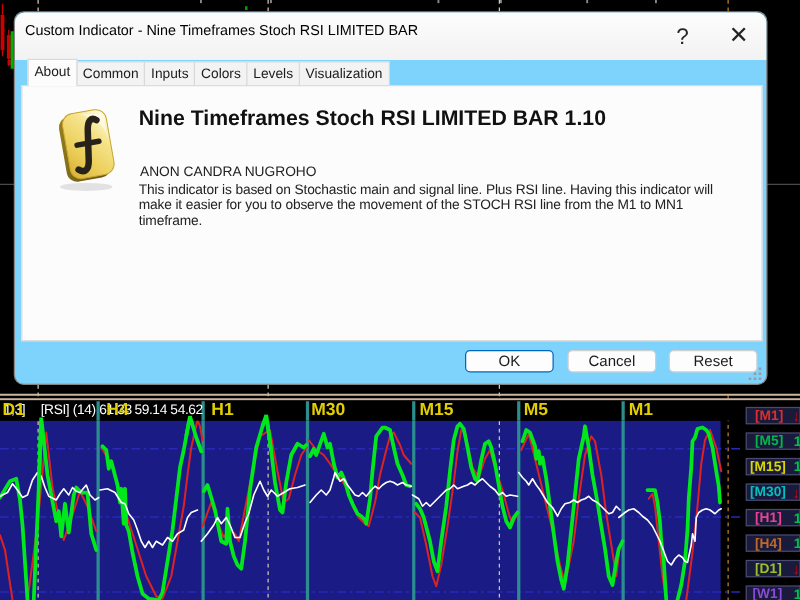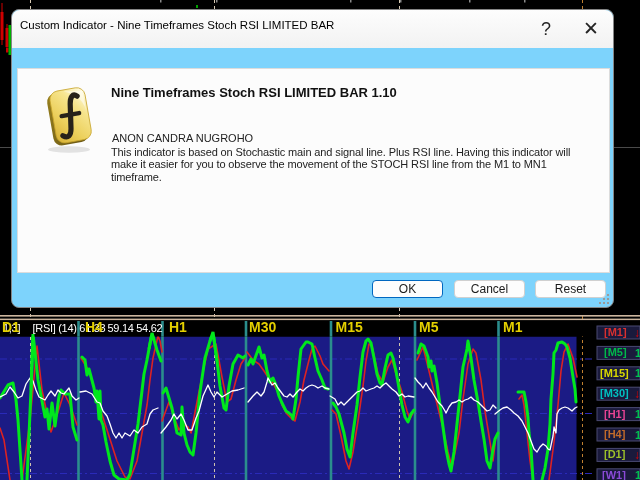--- a/index.html
+++ b/index.html
@@ -19,21 +19,21 @@
   
   #tabs{position:absolute;left:10px;top:37px;height:22px;display:flex;align-items:flex-end;}
   .tab{box-sizing:border-box;height:20px;padding:0 4.5px;font-size:11px;color:#1b1b1b;
        background:#f3f3f3;border:1px solid #d9d9d9;border-left:none;line-height:19px;}
   .tab.first{border-left:1px solid #d9d9d9;}
   .tab.active{height:22px;background:#fcfcfc;border-left:1px solid #d9d9d9;line-height:21px;
        border-bottom:none;position:relative;z-index:3;}
   #pane{position:absolute;left:5px;top:58px;width:593px;height:205px;background:#fcfcfc;
        border:1px solid #dcdcdc;box-sizing:border-box;z-index:1;}
   #icon{position:absolute;left:31px;top:75px;z-index:4;}
-  #btitle{position:absolute;left:99px;top:75px;font-size:13px;font-weight:bold;color:#111;z-index:4;white-space:nowrap;}
+  #btitle{position:absolute;left:99px;top:75px;font-size:17px;font-weight:bold;color:#111;z-index:4;white-space:nowrap;}
   #bauthor{position:absolute;left:100px;top:101px;font-size:11px;color:#222;z-index:4;white-space:nowrap;margin-top:21px;}
   #bdesc{position:absolute;left:99px;top:120px;font-size:11px;letter-spacing:-0.12px;color:#222;line-height:12.3px;z-index:4;white-space:nowrap;margin-top:16px;}
   
   .btn{position:absolute;top:270px;width:71px;height:18px;background:#fdfdfd;
        border:1px solid #d0d0d0;border-radius:4px;font-size:12px;color:#1b1b1b;
        text-align:center;line-height:16px;box-sizing:border-box;}
   #ok{left:360px;border:1.5px solid #0067c0;}
   #cancel{left:442px;}
   #reset{left:523px;}
   #grip{position:absolute;right:3px;bottom:2px;width:12px;height:12px;}
@@ -209,20 +209,28 @@
       <text x="602" y="478.8" fill="#8a4ad8">[W1]</text>
       <text x="635" y="479" fill="#00c050">1</text>
     </g>
   </g>
 </svg>
 <div id="dlg">
   <div id="titlebar"></div>
   <div id="title">Custom Indicator - Nine Timeframes Stoch RSI LIMITED BAR</div>
   <div class="cap" id="helpbtn">?</div>
   <div class="cap" id="closebtn">✕</div>
+  <div id="tabs">
+    <div class="tab first active">About</div>
+    <div class="tab">Common</div>
+    <div class="tab">Inputs</div>
+    <div class="tab">Colors</div>
+    <div class="tab">Levels</div>
+    <div class="tab">Visualization</div>
+  </div>
   <div id="pane"></div>
   <svg id="icon" width="56" height="70" viewBox="0 0 56 70">
     <defs>
       <linearGradient id="gold" x1="0.9" y1="0.05" x2="0.15" y2="0.95">
         <stop offset="0" stop-color="#fefadd"></stop>
         <stop offset="0.3" stop-color="#f6e48c"></stop>
         <stop offset="0.7" stop-color="#ecd05c"></stop>
         <stop offset="1" stop-color="#dcb83e"></stop>
       </linearGradient>
       <linearGradient id="edge" x1="0" y1="0" x2="1" y2="1">

